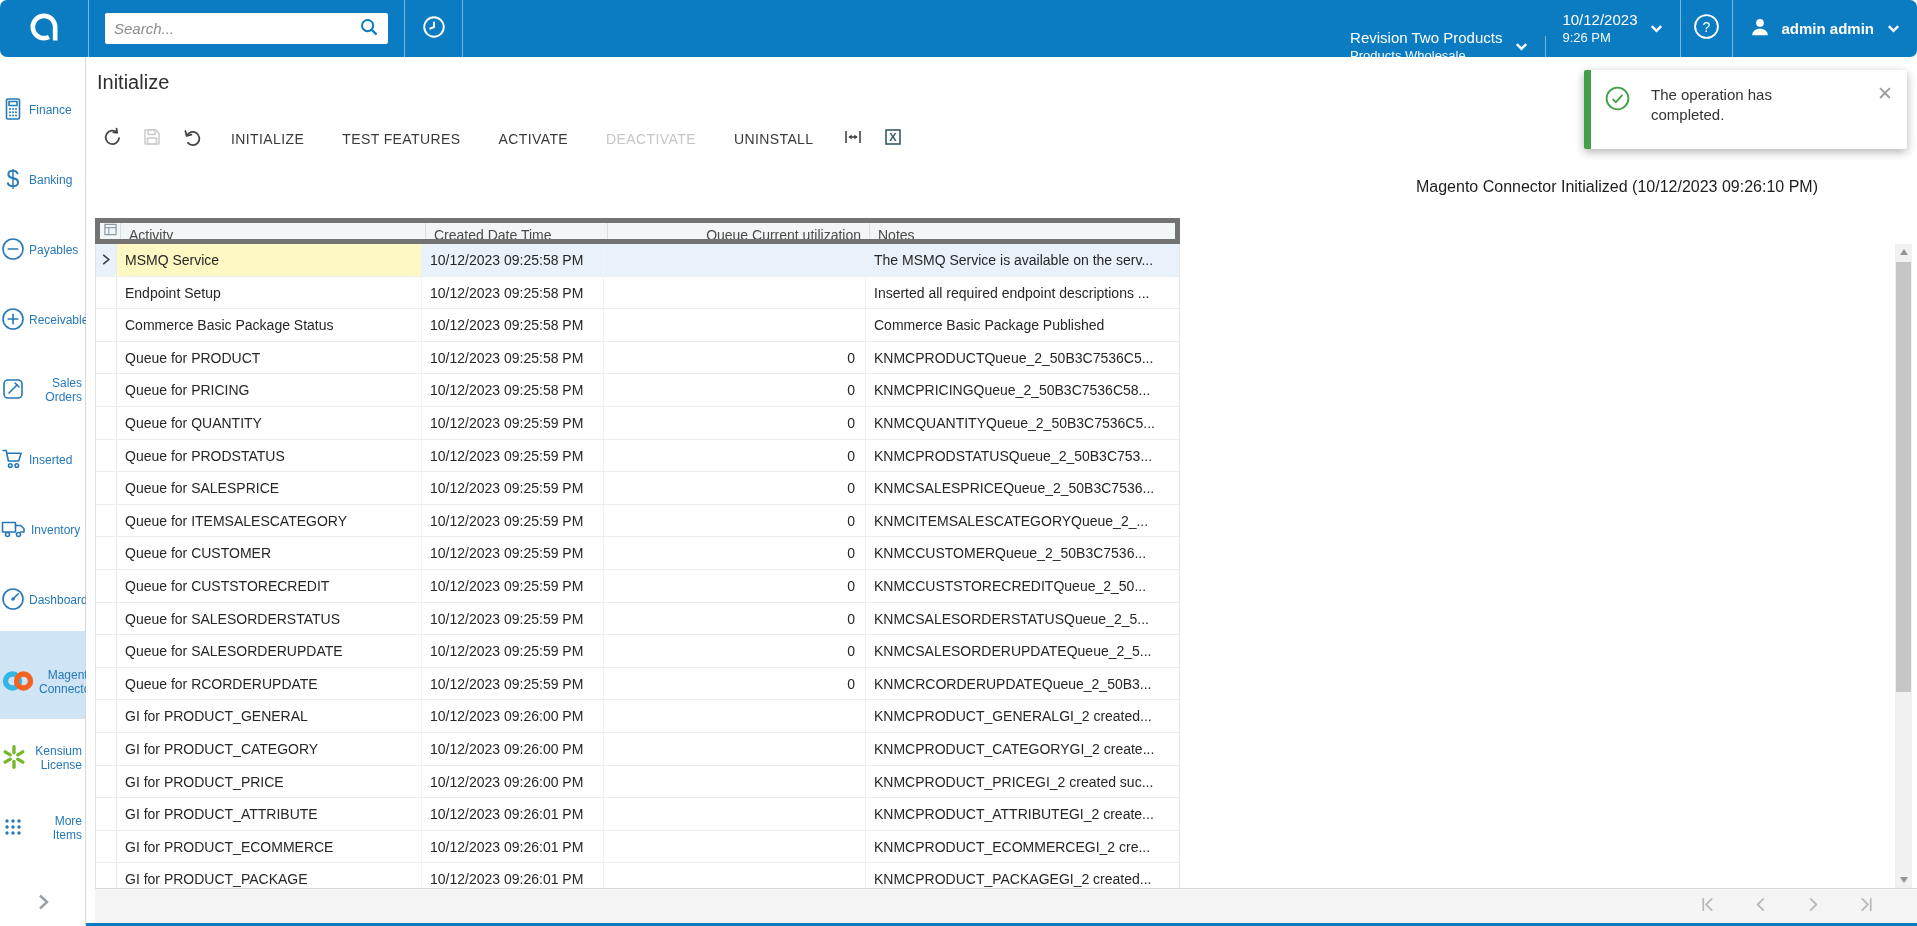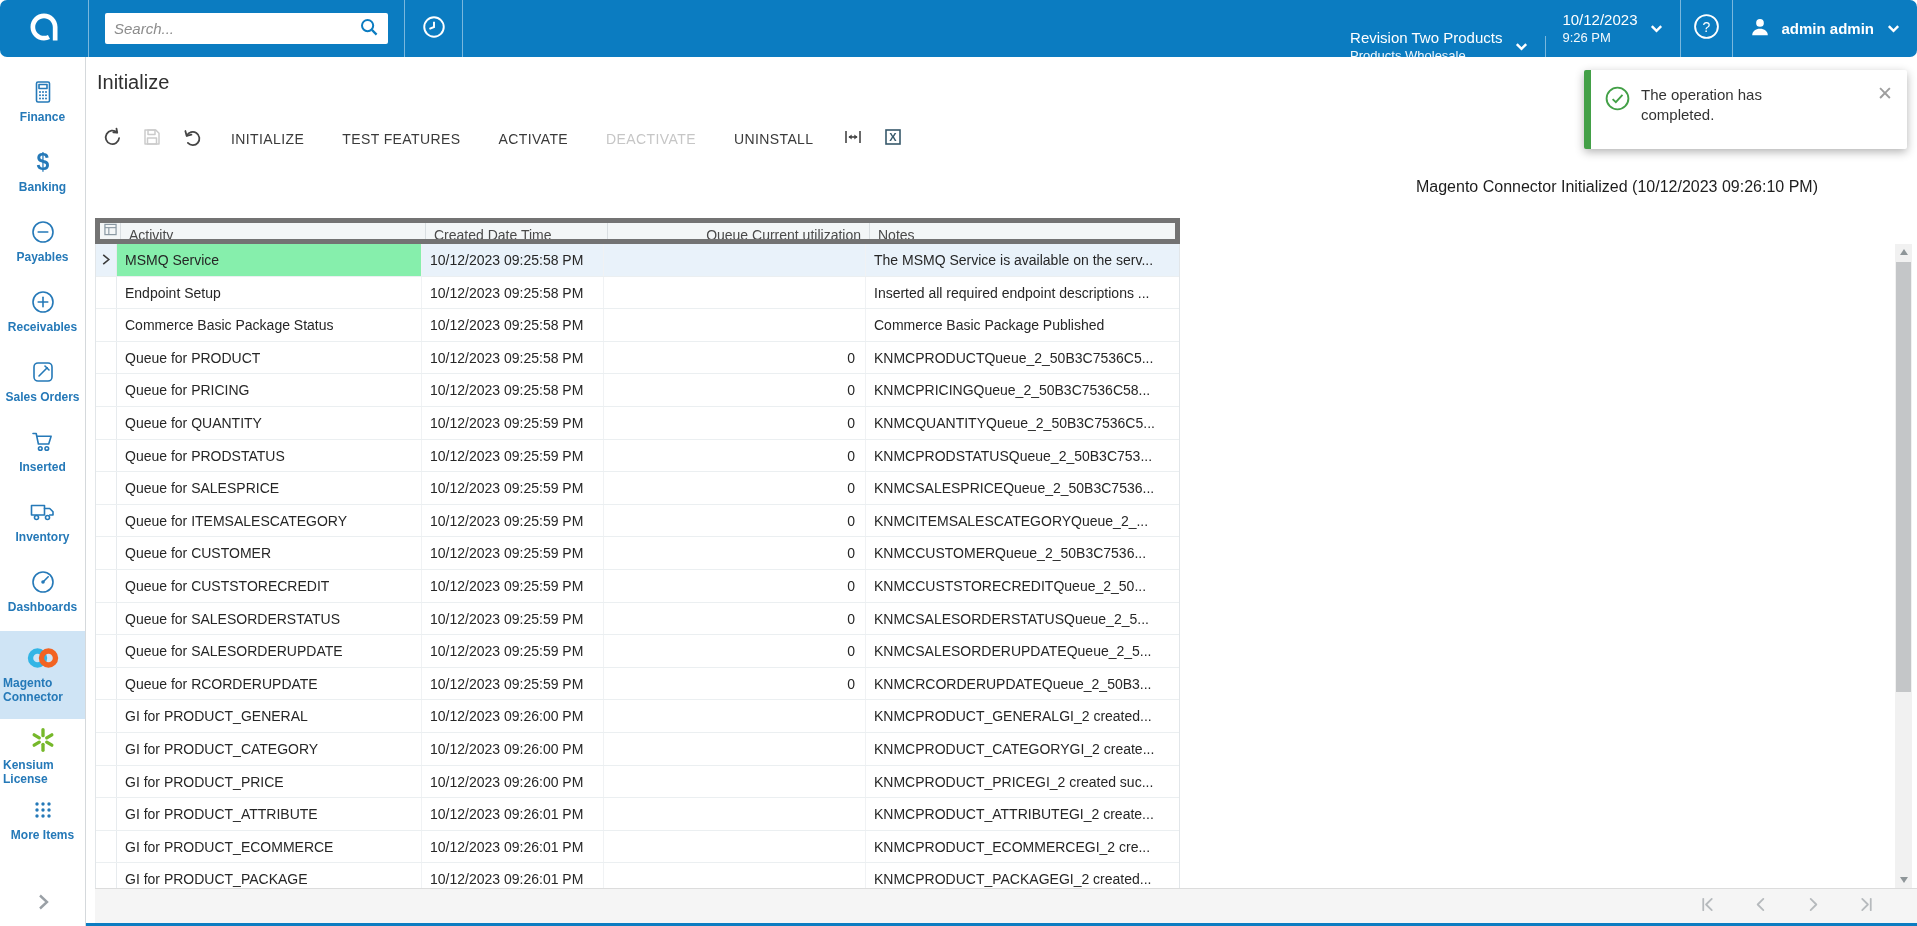--- a/index.html
+++ b/index.html
@@ -28,22 +28,22 @@
   .dt-date { font-size:15px; }
   .dt-time { font-size:13px; opacity:.95; }
   .tb-help { width:52px; justify-content:center; cursor:pointer; }
   .tb-user { padding:16px 16px; cursor:pointer;font-weight:bold; }
   .user-name { font-size:15px; margin:0 10px 0 10px; }
   .chev { margin-left:12px; display:flex; }
 
   
   .sidebar { position:absolute; top:57px; left:0; width:86px; bottom:0; background:#fff;
     border-right:1px solid #d5d9dc; display:flex; flex-direction:column; padding-top:14px; }
-  .sb-item { display:flex; flex-direction:column; align-items:center; min-height:70px;
-    padding-top:6px; cursor:pointer; text-align:left;font-weight:bold; }
+  .sb-item { display:flex; flex-direction:row; align-items:center; min-height:70px;
+    padding-top:6px; cursor:pointer; text-align:right; }
   .sb-item.selected { background:#cfe4f5; min-height:88px; padding-top:12px; }
   .sb-icon { height:30px; display:flex; align-items:center; justify-content:center; }
   .sb-label { font-size:12px; color:#2579b8; line-height:1.15; margin-top:4px; padding:0 3px; }
   .sb-expand { margin-top:auto; margin-bottom:10px; display:flex; justify-content:center; cursor:pointer; }
 
   
   .main { position:absolute; left:86px; top:57px; right:0; bottom:0; background:#fff; overflow:hidden; }
   .page-title { position:absolute; left:11px; top:14px; font-size:20px; color:#2f2f2f; font-weight:400; }
 
   .toolbar { position:absolute; left:6px; top:66px; height:32px; display:flex; align-items:center; }
@@ -65,21 +65,21 @@
   .gh-cell.right { text-align:right; }
   .gh-tools { display:flex; align-items:center; justify-content:center; padding:0; }
   .grid-body { height:644px; overflow:hidden; border-left:1px solid #e2e6e9; border-right:1px solid #e2e6e9; }
   .g-row { display:grid; grid-template-columns:21px 305px 182px 262px 314px; height:32.6px;
     border-bottom:1px solid #ebeff1; cursor:pointer; background:#fff; }
   .g-cell { font-size:14px; color:#262626; line-height:32px; padding:0 8px; white-space:nowrap;
     overflow:hidden; border-right:1px solid #f0f2f4; }
   .g-cell.right { text-align:right; padding-right:10px; }
   .g-sel { display:flex; align-items:center; justify-content:center; padding:0; border-right:1px solid #e7ebee; }
   .g-row.selected { background:#e9f2fa; }
-  .g-row.selected .g-cell.activity { background:#86efac; }
+  .g-row.selected .g-cell.activity { background:#fef9c3; }
 
   
   .vscroll { position:absolute; right:5px; top:187px; width:17px; height:644px; background:#f1f1f1; }
   .vs-arrow { position:absolute; left:0; width:17px; height:16px; display:flex; align-items:center;
     justify-content:center; cursor:pointer; }
   .vs-arrow.up { top:0; } .vs-arrow.down { bottom:0; }
   .tri-up { width:0; height:0; border-left:4.5px solid transparent; border-right:4.5px solid transparent;
     border-bottom:6px solid #8f9699; }
   .tri-down { width:0; height:0; border-left:4.5px solid transparent; border-right:4.5px solid transparent;
     border-top:6px solid #8f9699; }
@@ -89,21 +89,21 @@
   .footer { position:absolute; left:9px; right:0; bottom:3px; height:35px; background:#f5f5f5;
     border-top:1px solid #dcdcdc; display:flex; align-items:center; justify-content:flex-end;
     padding-right:42px; gap:36px; }
   .pg-btn { display:flex; align-items:center; justify-content:center; cursor:default; }
   .bottom-strip { position:absolute; left:0; right:0; bottom:0; height:3px; background:#0b7cc1; }
 
   
   .toast { position:absolute; left:1584px; top:70px; width:323px; min-height:79px; background:#fff;
     border-left:7px solid #43a047; box-shadow:0 3px 10px rgba(0,0,0,.3); border-radius:2px;
     display:flex; align-items:flex-start; padding:15px 14px 15px 13px; z-index:50; }
-  .toast-msg { font-size:15px; color:#333; line-height:1.35; margin-left:10px; width:175px; }
+  .toast-msg { font-size:15px; color:#333; line-height:1.35; margin-left:20px; width:175px; }
   .toast-close { margin-left:auto; color:#9e9e9e; font-size:19px; line-height:16px; cursor:pointer;
     font-family:"DejaVu Sans", sans-serif; }
 </style>
 </head>
 <body>
 
 <div class="topbar">
   <div class="tb-sec tb-logo tb-sep">
     <span>
       <svg width="36" height="36" viewBox="0 0 40 40">

